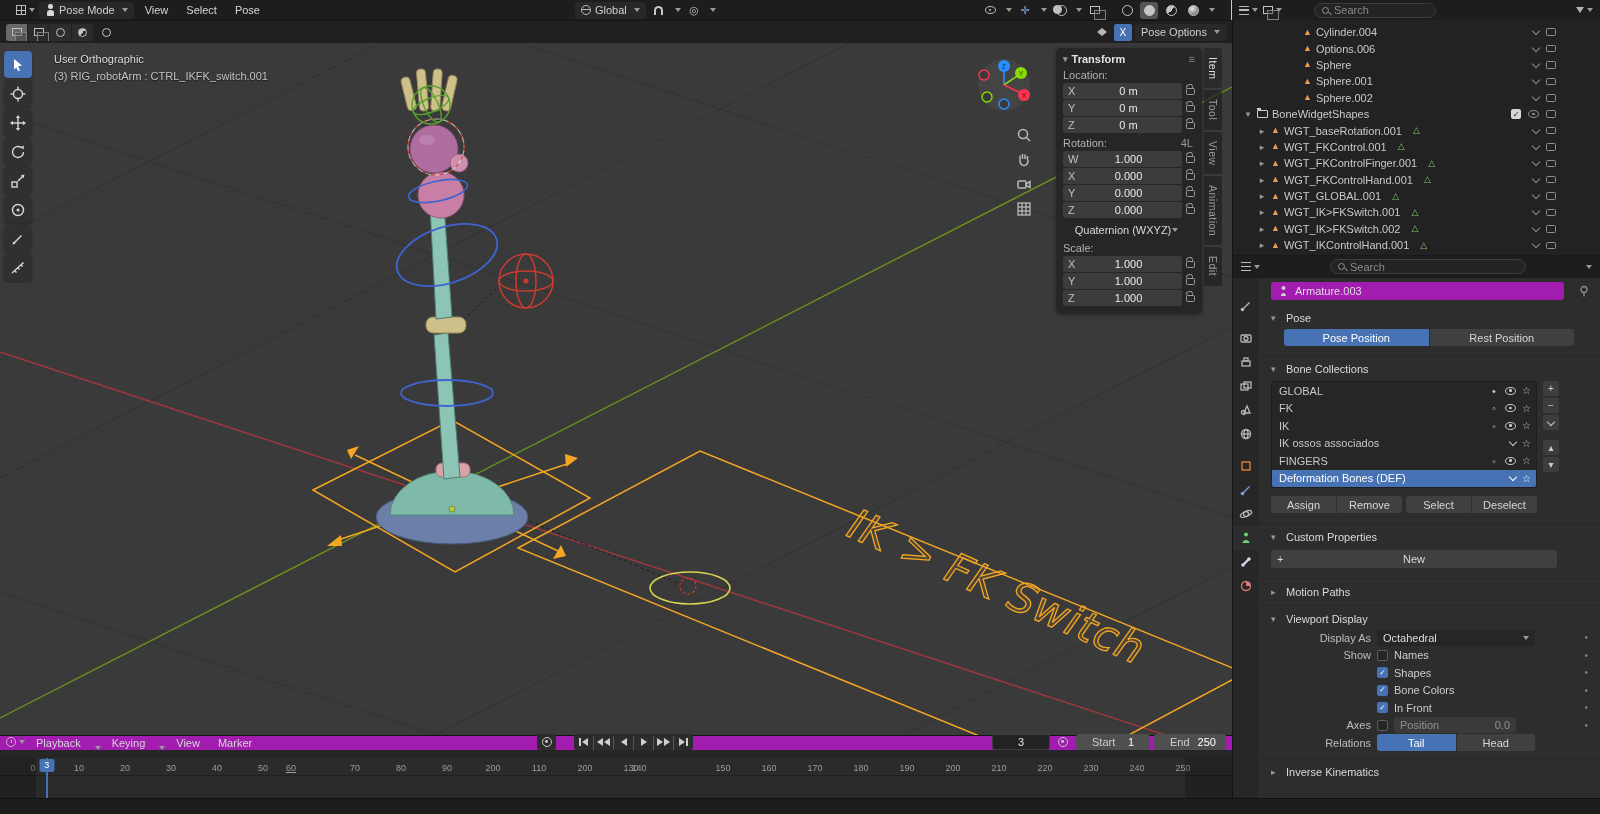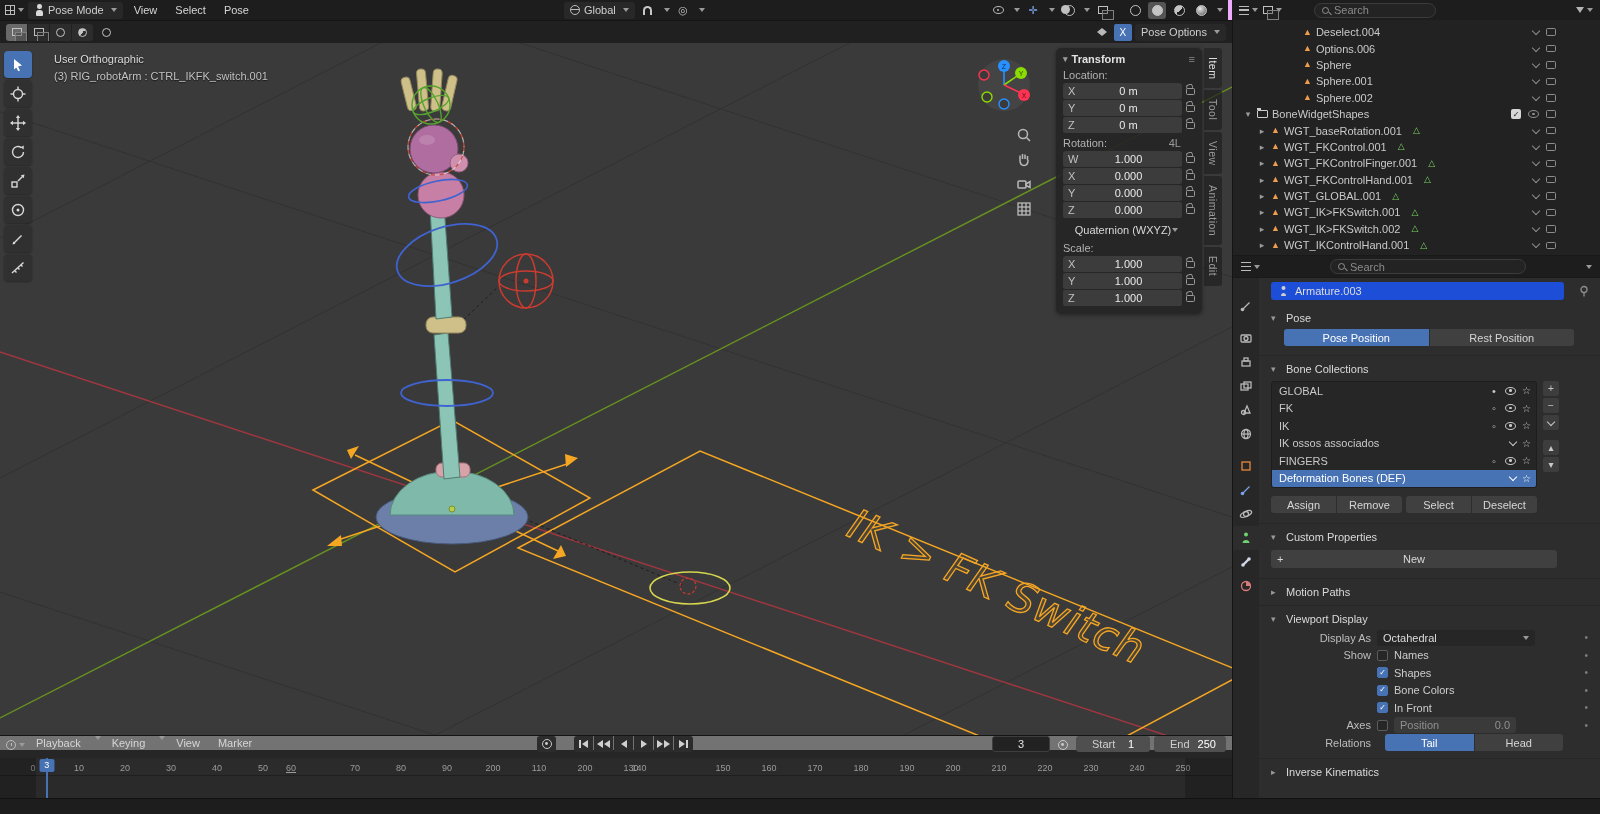--- a/index.html
+++ b/index.html
@@ -44,21 +44,21 @@
   .i-cbw i{font-style:normal}
   .i-bowtie{display:inline-flex;align-items:center;flex:none}
   .i-bowtie b,.i-bowtie s{width:0;height:0;border-top:4px solid transparent;border-bottom:4px solid transparent;display:block}
   .i-bowtie b{border-right:5px solid #b8b8b8}
   .i-bowtie s{border-left:5px solid #b8b8b8}
   .lock{display:inline-block;width:9px;height:7px;border:1.2px solid #999;border-radius:1.5px;position:relative;margin-top:5px;flex:none}
   .lock::before{content:'';position:absolute;left:-1px;top:-5px;width:5px;height:4px;border:1.2px solid #999;border-bottom:none;border-radius:3px 3px 0 0;transform:rotate(-12deg)}
   .dec{color:#7e7e7e;font-size:10px}
   
   #topbar{left:0;top:0;width:1600px;height:20px;display:flex;background:#1d1d1d}
-  #tb-vp{width:1232px;display:flex;align-items:center;gap:4px;padding:0 5px;border-right:4px solid #f0abfc}
+  #tb-vp{width:1232px;display:flex;align-items:center;gap:4px;padding:0 16px;border-right:1px solid #f0abfc}
   #tb-ol{flex:1;display:flex;align-items:center;gap:5px;padding:0 7px}
   .search{display:flex;align-items:center;gap:5px;background:#232323;border:1px solid #3c3c3c;border-radius:9px;padding:0 7px;height:15px;color:#8b8b8b}
   #toolsettings{left:0;top:20px;width:1232px;height:23px;background:#202020;border-top:1px solid #151515;display:flex;align-items:center;gap:3px;padding:0 6px}
   .tsbtn{width:21px;height:17px;background:#2c2c2c;display:flex;align-items:center;justify-content:center}
   .tsgroup{display:flex;gap:1px;border-radius:3px;overflow:hidden}
   .tsbtn.on{background:#696969}
   #viewport{left:0;top:43px;width:1232px;height:692px;background:#3a3a3a;overflow:hidden}
   #outliner{left:1232px;top:20px;width:368px;height:235px;background:#222222;border-left:1px solid #141414;overflow:hidden}
   #props{left:1232px;top:255px;width:368px;height:543px;background:#2d2d2d;border-left:1px solid #141414;border-top:1px solid #191919;overflow:hidden}
   #timeline{left:0;top:735px;width:1232px;height:63px;background:#262626;border-top:1px solid #141414}
@@ -76,21 +76,21 @@
   #npanel .ph{display:flex;align-items:center;gap:4px;color:#e2e2e2;font-weight:bold;margin-bottom:3px}
   #npanel .caret{color:#9a9a9a;font-size:9px}
   #npanel .sect{color:#b2b2b2;margin:4px 0 2px}
   .frow{display:flex;align-items:flex-start;gap:4px;margin-bottom:1px}
   .fld{flex:1;display:flex;align-items:center;background:#3c3c3c;height:16px;padding:0 5px;border-radius:2px}
   .frow:first-child .fld{border-radius:3px 3px 2px 2px}
   .fld .axis{color:#c0c0c0;width:12px}
   .fld .val{flex:1;text-align:center;color:#eaeaea}
   .ddfull{display:flex;align-items:center;justify-content:center;background:#262626;border-radius:3px;height:17px;margin:3px 12px 2px 0;gap:5px;color:#d8d8d8;position:relative}
   .rot-head{display:flex;align-items:center}
-  .rot-head .badge{margin-left:auto;margin-right:14px;color:#9a9a9a}
+  .rot-head .badge{margin-left:auto;margin-right:2px;color:#9a9a9a}
   
   #sidetabs{left:1204px;top:5px;display:flex;flex-direction:column;gap:2px}
   .side-tab{writing-mode:vertical-rl;background:#1f1f1fb0;color:#9c9c9c;padding:9px 3px;border-radius:0 3px 3px 0;font-size:10.5px;letter-spacing:.5px}
   .side-tab.active{background:#2a2a2a;color:#e4e4e4}
   
   #ol-rows{position:absolute;left:0;top:4px;right:0}
   .ol-row{display:flex;align-items:center;height:16.4px;gap:4px;padding-right:6px;color:#c9c9c9}
   .ol-exp{width:10px;color:#9a9a9a;font-size:9px;text-align:center;flex:none}
   .ol-mesh{color:#ef9d4d;font-size:9px;line-height:9px;flex:none}
   .ol-badge{color:#77d45f;font-size:9px;line-height:9px;margin-left:7px;flex:none}
@@ -98,21 +98,21 @@
   .ol-coll::before{content:'';position:absolute;left:-1.2px;top:-3px;width:4px;height:2px;background:#cfcfcf}
   .ol-label{white-space:nowrap}
   .ol-right{margin-left:auto;display:flex;align-items:center;gap:7px;margin-right:38px;color:#8d8d8d}
   
   #props-header{position:absolute;left:0;top:0;right:0;height:22px;background:#1d1d1d;display:flex;align-items:center;gap:5px;padding:0 8px;border-bottom:1px solid #191919}
   #prail{position:absolute;left:0;top:22px;bottom:0;width:26px;background:#272727}
   .ptab{width:26px;height:24px;display:flex;align-items:center;justify-content:center}
   .ptab.active{background:#2d2d2d}
   #pcontent{position:absolute;left:26px;top:22px;right:0;bottom:0;padding:4px 10px 0 12px;overflow:hidden}
   .bcrumb{display:flex;align-items:center;gap:6px;height:18px;margin-bottom:8px}
-  .bcrumb .fieldish{display:flex;align-items:center;gap:6px;background:#1d4ed8;border-radius:3px;height:18px;padding:0 7px;flex:1;margin-right:8px;color:#dedede}
+  .bcrumb .fieldish{display:flex;align-items:center;gap:6px;background:#a21caf;border-radius:3px;height:18px;padding:0 7px;flex:1;margin-right:8px;color:#dedede}
   .phead{display:flex;align-items:center;gap:6px;height:20px;color:#dadada}
   .phead .caret{color:#999;font-size:9px;width:9px}
   .sep{border-top:1px solid #262626;margin:3px -10px 3px -12px}
   .segrow{display:flex;gap:1px;margin:1px 0 9px 13px;width:290px}
   .segbtn{flex:1;height:17px;background:#404040;color:#d6d6d6;display:flex;align-items:center;justify-content:center;white-space:nowrap}
   .segrow .segbtn:first-child{border-radius:3px 0 0 3px}
   .segrow .segbtn:last-child{border-radius:0 3px 3px 0}
   .segbtn.active{background:#4772b3;color:#fff}
   .bc-wrap{position:relative;margin:2px 0 8px 0}
   #bc-list{width:266px;background:#262626;border:1px solid #1e1e1e;border-radius:3px;overflow:hidden}
@@ -140,21 +140,21 @@
   .cb.on{background:#4772b3;border-color:#4772b3}
   .cb.on .cbt{display:block}
   .cb-lbl{color:#cccccc}
   .vd-row .dec{margin-left:auto;margin-right:2px}
   .ddsel{display:flex;align-items:center;background:#262626;border-radius:3px;height:16px;width:158px;padding:0 6px;color:#dcdcdc}
   .ddsel .chev{margin-left:auto}
   .slider{display:flex;align-items:center;background:#3a3a3a;border-radius:3px;height:16px;width:122px;padding:0 6px;color:#8f8f8f}
   .slider .v{margin-left:auto}
   .relseg{display:flex;gap:1px;width:158px}
   
-  #tl-header{position:absolute;left:0;top:0;right:0;height:14px;display:flex;align-items:flex-start;gap:4px;padding:0 6px;background:#737373}
+  #tl-header{position:absolute;left:0;top:0;right:0;height:14px;display:flex;align-items:flex-end;gap:4px;padding:0 6px;background:#a21caf}
   #tl-ruler{position:absolute;left:0;top:22px;right:0;height:18px;background:#2b2b2b;border-bottom:1px solid #1f1f1f}
   .tick{position:absolute;bottom:2px;transform:translateX(-50%);font-size:9px;color:#9b9b9b}
   #tl-track{position:absolute;left:0;top:40px;right:0;bottom:0;background:#2a2a2a}
   .tl-dim{position:absolute;top:22px;bottom:0;background:rgba(0,0,0,.2)}
   #playhead{position:absolute;top:22px;bottom:0;width:2px;background:#4772b3}
   #playhead .ph-label{position:absolute;top:1px;left:1px;transform:translateX(-50%);background:#4772b3;color:#fff;font-size:9px;height:13px;line-height:13px;padding:0 5px;border-radius:2px}
   .playbtn{width:19px;height:16px;display:flex;align-items:center;justify-content:center;gap:1px;background:#2c2c2c;flex:none}
   .playgrp{display:flex;gap:1px;border-radius:3px;overflow:hidden}
   .tri-r{width:0;height:0;border-top:4px solid transparent;border-bottom:4px solid transparent;border-left:6px solid #cfcfcf}
   .tri-l{width:0;height:0;border-top:4px solid transparent;border-bottom:4px solid transparent;border-right:6px solid #cfcfcf}
@@ -567,21 +567,21 @@
       <div class="side-tab"><span class="lbl">Edit</span></div>
     </div>
 </div>
 
 <div id="outliner" class="abs">
   <div id="ol-rows">
       <div class="ol-row" style="padding-left: 56px;">
     <span class="ol-exp"></span>
 
     <span class="ol-mesh">▲</span>
-    <span class="ol-label">Deselect.004</span>
+    <span class="ol-label">Cylinder.004</span>
 
     <span class="ol-right">
 
       <span class="ol-vee i-vee"></span>
       <span class="i-mon"></span>
     </span>
   </div>
       <div class="ol-row" style="padding-left: 56px;">
     <span class="ol-exp"></span>
 
@@ -989,21 +989,21 @@
       <span class="vd-label">Axes</span>
       <span class="cb"></span>
       <span class="slider">
           <span>Position</span>
           <span class="v">0.0</span>
         </span>
       <span class="dec">•</span>
     </div>
     <div class="vd-row">
       <span class="vd-label">Relations</span>
-      <span class="relseg segrow" style="margin:8px;width:178px">
+      <span class="relseg segrow" style="margin:0;width:158px">
           <span class="segbtn active">Tail</span>
           <span class="segbtn">Head</span>
         </span>
     </div>
 
     <div class="sep" style="margin-top:6px"></div>
     <div class="phead">
         <span class="caret">▸</span>
         <span>Inverse Kinematics</span>
       </div>

